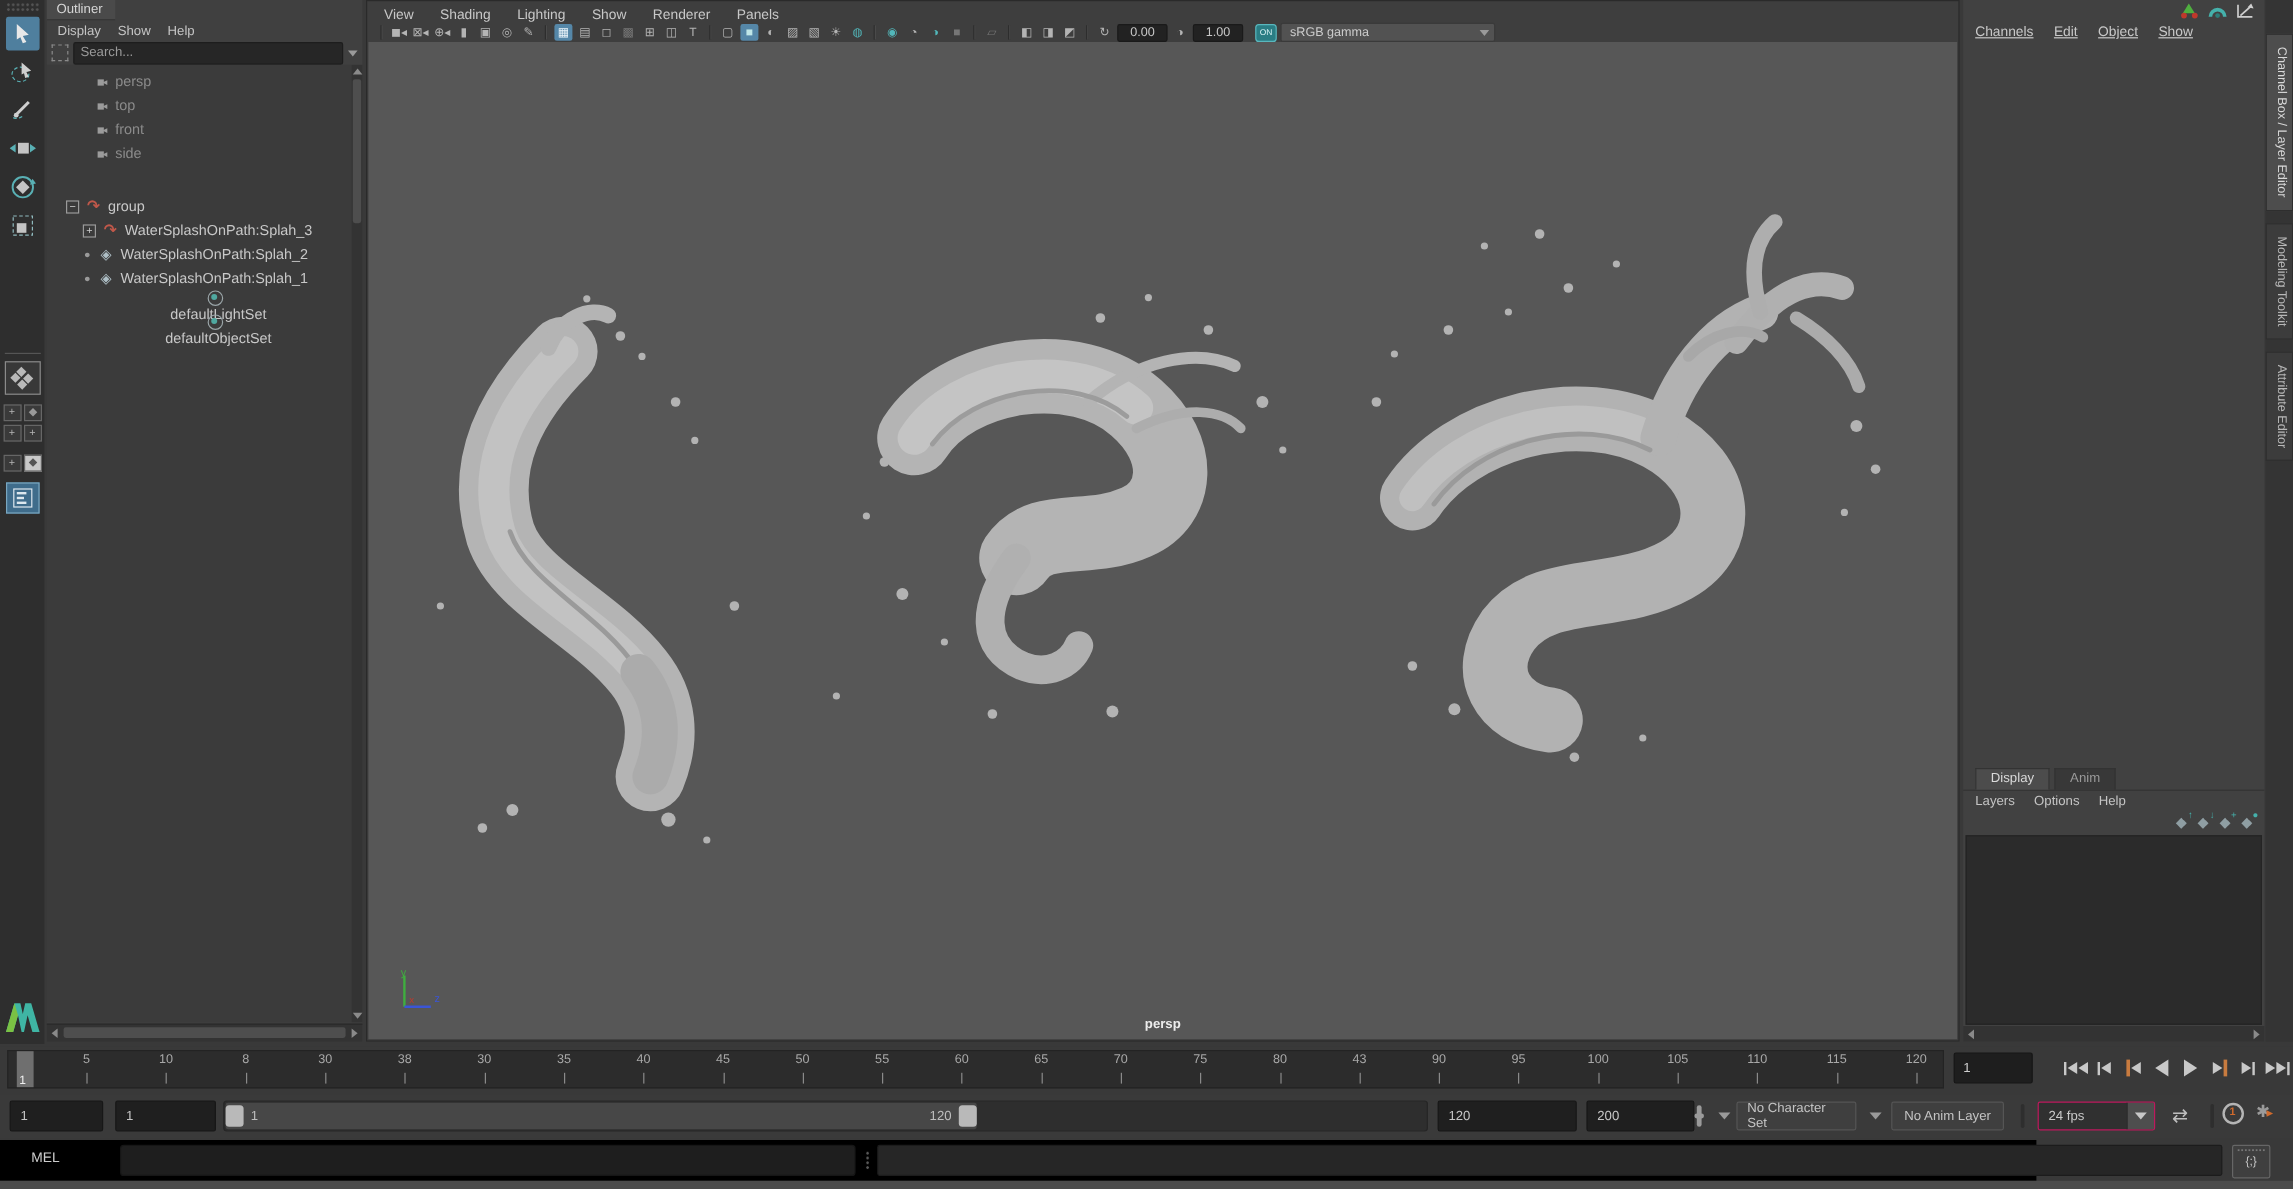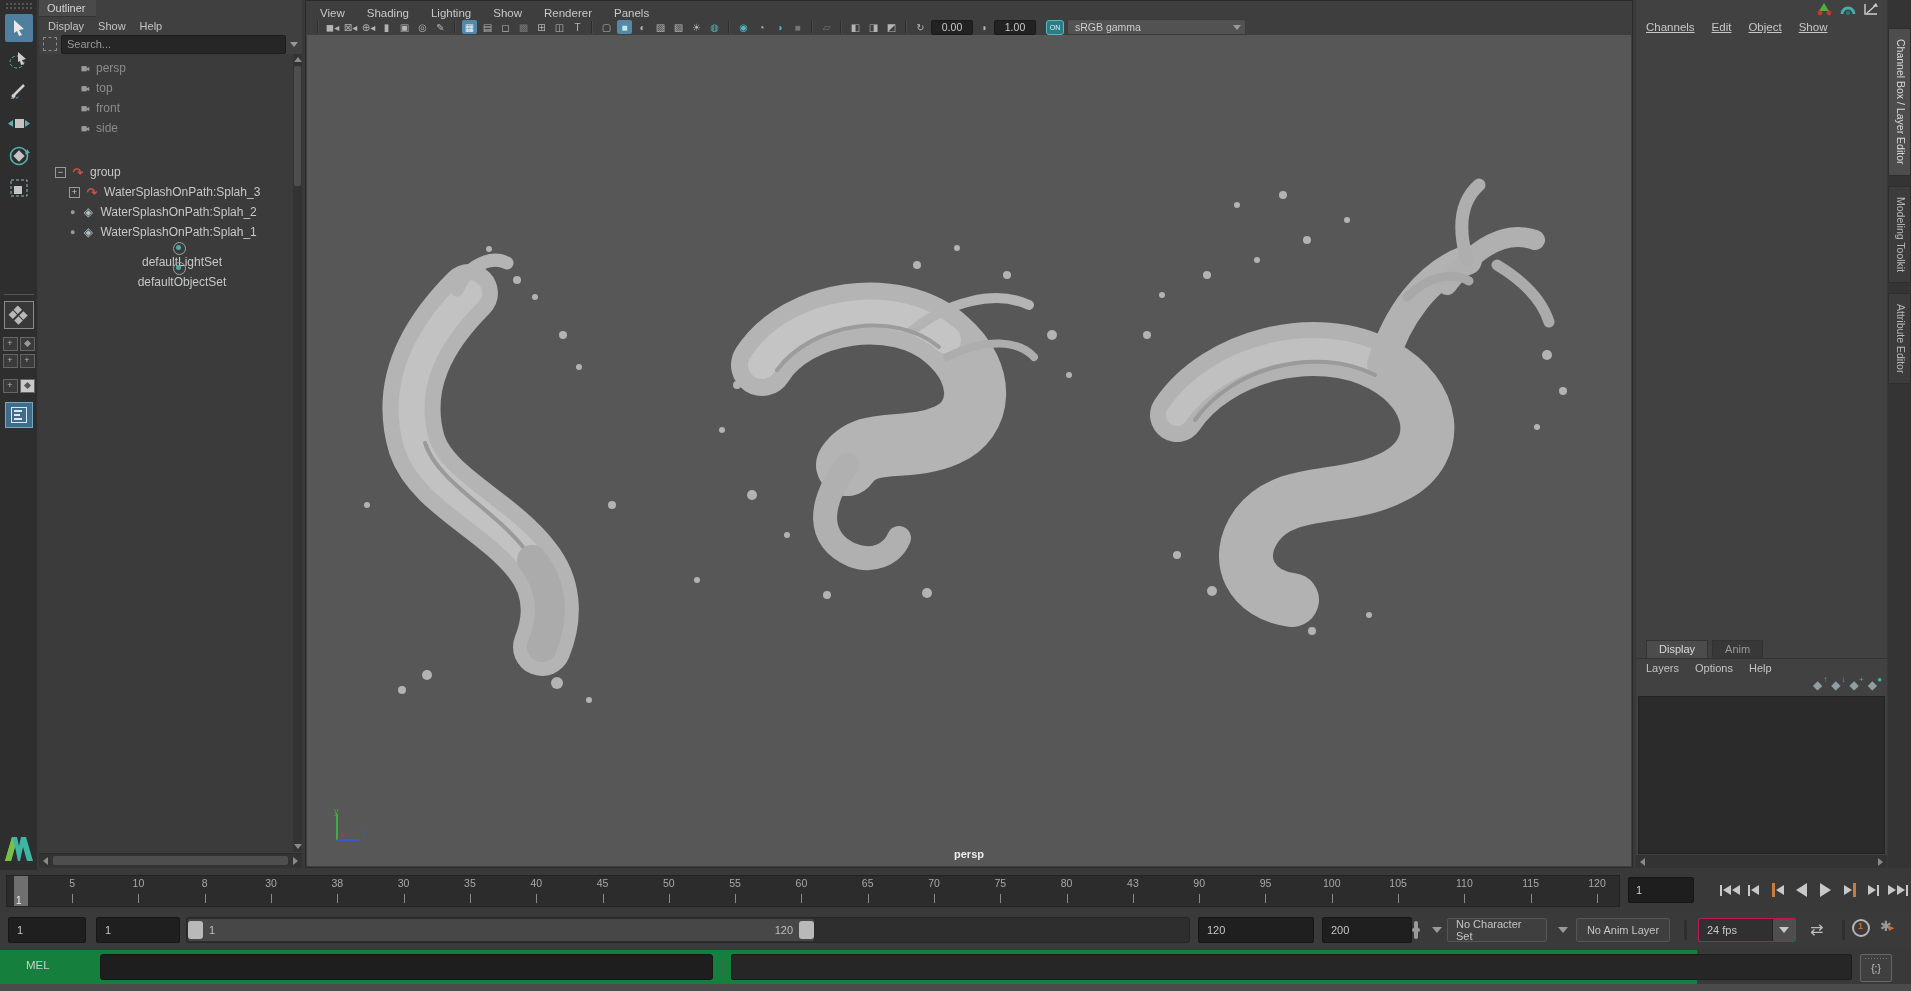--- a/index.html
+++ b/index.html
@@ -132,21 +132,21 @@
   .fps-box .dd{width:22px;height:100%;background:#4e4e4e;display:flex;align-items:center;justify-content:center;border-left:1px solid #222;}
   .fps-box .dd i{width:0;height:0;border-left:5px solid transparent;border-right:5px solid transparent;border-top:6px solid #c8c8c8;}
   .vsep{position:absolute;top:8px;width:3px;height:20px;background:#2e2e2e;border-radius:2px;}
   .loop-icon{position:absolute;left:1810px;top:8px;color:#bdbdbd;font-size:16px;}
   .clock-icon{position:absolute;left:1852px;top:7px;width:18px;height:18px;border:2px solid #b5b5b5;border-radius:50%;box-sizing:border-box;}
   .clock-icon::before{content:"1";position:absolute;left:4px;top:0px;font-size:9px;color:#d06a2c;font-weight:bold;}
   .gearrun-icon{position:absolute;left:1880px;top:6px;font-size:14px;color:#9a9a9a;}
   .gearrun-icon::after{content:"▸";color:#d06a2c;font-size:11px;margin-left:-3px;}
 
   
-  #mel-row{left:0;top:950px;width:1697px;height:34px;background:#15803d;}
+  #mel-row{left:0;top:950px;width:1697px;height:34px;background:#000000;}
   .mel-label{position:absolute;left:26px;top:9px;color:#cccccc;font-size:11.5px;}
   .mel-input{position:absolute;left:100px;top:4px;width:613px;height:26px;background:#1e1e1e;border:1px solid #161616;border-radius:3px;box-sizing:border-box;}
   .mel-grip{position:absolute;left:721px;top:9px;width:4px;height:16px;background:radial-gradient(#5a5a5a 1px,transparent 1.2px);background-size:4px 4px;}
   .mel-output{position:absolute;left:731px;top:4px;width:1121px;height:26px;background:#262626;border:1px solid #1c1c1c;border-radius:2px;box-sizing:border-box;}
   .script-icon{position:absolute;left:1860px;top:4px;width:30px;height:26px;border:1px solid #666;background:#3f3f3f;color:#c5c5c5;font-size:10px;display:flex;align-items:center;justify-content:center;border-radius:2px;}
   .script-icon::before{content:"";position:absolute;top:2px;left:3px;right:3px;height:3px;background:radial-gradient(#777 0.8px,transparent 1px);background-size:3px 3px;}
   #bottom-strip{left:0;top:984px;width:1911px;height:7px;background:#4b4b4b;}
 </style>
 </head>
 <body>

